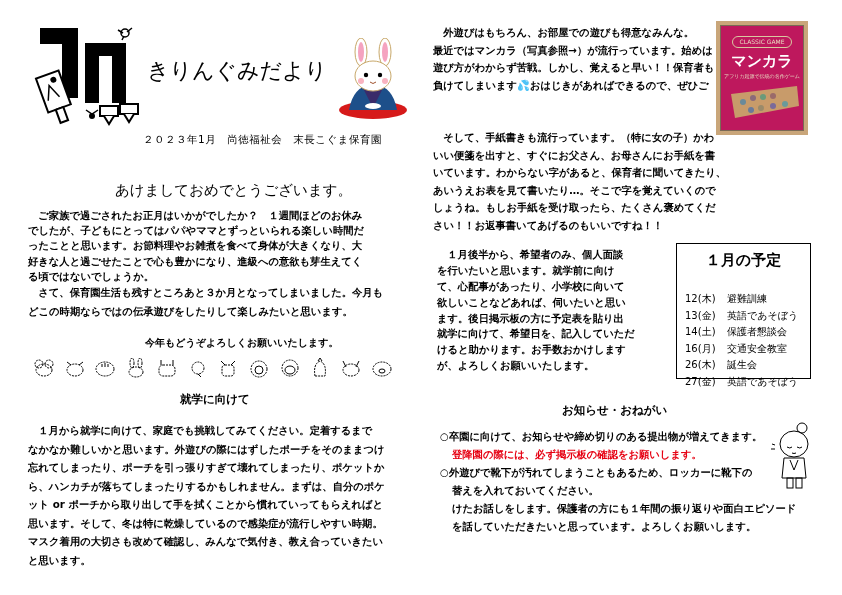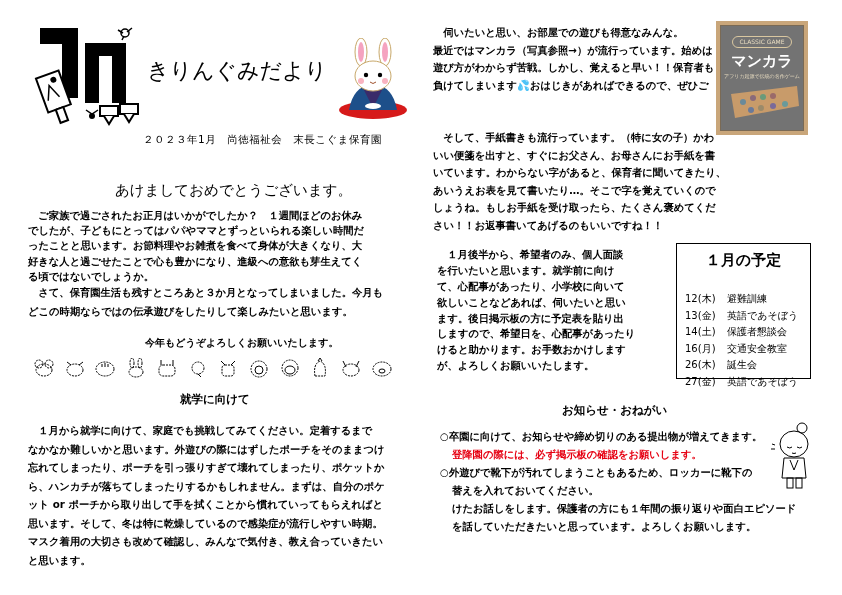--- a/index.html
+++ b/index.html
@@ -31,21 +31,21 @@
   .sec-title { font-size: 11.5px; font-weight: bold; white-space: nowrap; }
   .sec1-title { left: 180px; top: 392px; }
 
   .sec1-body { left: 28px; top: 421px; width: 380px; line-height: 18.5px; }
   .sec1-body .line { height: 18.5px; }
 
   
   .mancala-text { left: 433px; top: 24px; width: 285px; line-height: 17.6px; }
   .mancala-text .line { height: 17.6px; }
   .mancala-photo { left: 716px; top: 21px; width: 92px; height: 114px; background: #c9a67a; padding: 4px; }
-  .mancala-box { width: 100%; height: 100%; background: #737373; border: 1px solid #7a6a55; position: relative; overflow: hidden; }
+  .mancala-box { width: 100%; height: 100%; background: #be185d; border: 1px solid #7a6a55; position: relative; overflow: hidden; }
 
   .handwrite-text { left: 433px; top: 129px; width: 395px; line-height: 17.6px; }
   .handwrite-text .line { height: 17.6px; }
 
   .interview-text { left: 437px; top: 247px; width: 240px; line-height: 15.9px; }
   .interview-text .line { height: 15.9px; }
 
   .schedule { left: 676px; top: 243px; width: 135px; height: 136px; border: 1.5px solid #000; padding: 4px 8px; }
   .schedule-title { text-align: center; font-size: 15px; font-weight: bold; margin-top: 3px; margin-bottom: 21px; }
   .schedule-row { display: flex; font-size: 10px; height: 16.5px; line-height: 16.5px; white-space: nowrap; }
@@ -190,21 +190,21 @@
   <span class="line">なかなか難しいかと思います。外遊びの際にはずしたポーチをそのままつけ</span>
   <span class="line">忘れてしまったり、ポーチを引っ張りすぎて壊れてしまったり、ポケットか</span>
   <span class="line">ら、ハンカチが落ちてしまったりするかもしれません。まずは、自分のポケ</span>
   <span class="line">ット or ポーチから取り出して手を拭くことから慣れていってもらえればと</span>
   <span class="line">思います。そして、冬は特に乾燥しているので感染症が流行しやすい時期。</span>
   <span class="line">マスク着用の大切さも改めて確認し、みんなで気付き、教え合っていきたい</span>
   <span class="line">と思います。</span>
 </div>
 
 <div class="abs para mancala-text">
-  <span class="line">　伺いたいと思い、お部屋での遊びも得意なみんな。</span>
+  <span class="line">　外遊びはもちろん、お部屋での遊びも得意なみんな。</span>
   <span class="line">最近ではマンカラ（写真参照→）が流行っています。始めは</span>
   <span class="line">遊び方がわからず苦戦。しかし、覚えると早い！！保育者も</span>
   <span class="line">負けてしまいます💦おはじきがあればできるので、ぜひご</span>
 </div>
 
 <div class="abs mancala-photo">
   <div class="mancala-box">
     <div style="margin:10px auto 0; width:60px; border:1px solid #d9c7a0; border-radius:10px; text-align:center; color:#e8dcc0; font-size:6px; line-height:8px; padding:1px 0;">
       <div>CLASSIC GAME</div>
     </div>
@@ -232,21 +232,21 @@
   <span class="line">しょうね。もしお手紙を受け取ったら、たくさん褒めてくだ</span>
   <span class="line">さい！！お返事書いてあげるのもいいですね！！</span>
 </div>
 
 <div class="abs para interview-text">
   <span class="line">　１月後半から、希望者のみ、個人面談</span>
   <span class="line">を行いたいと思います。就学前に向け</span>
   <span class="line">て、心配事があったり、小学校に向いて</span>
   <span class="line">欲しいことなどあれば、伺いたいと思い</span>
   <span class="line">ます。後日掲示板の方に予定表を貼り出</span>
-  <span class="line">しますので、希望日を、心配事があったり</span>
+  <span class="line">就学に向けて、希望日を、記入していただ</span>
   <span class="line">けると助かります。お手数おかけします</span>
   <span class="line">が、よろしくお願いいたします。</span>
 </div>
 
 <div class="abs schedule">
   <div class="schedule-title">１月の予定</div>
   <div class="schedule-row">
     <span class="schedule-date">12(木)</span>
     <span>避難訓練</span>
   </div>

